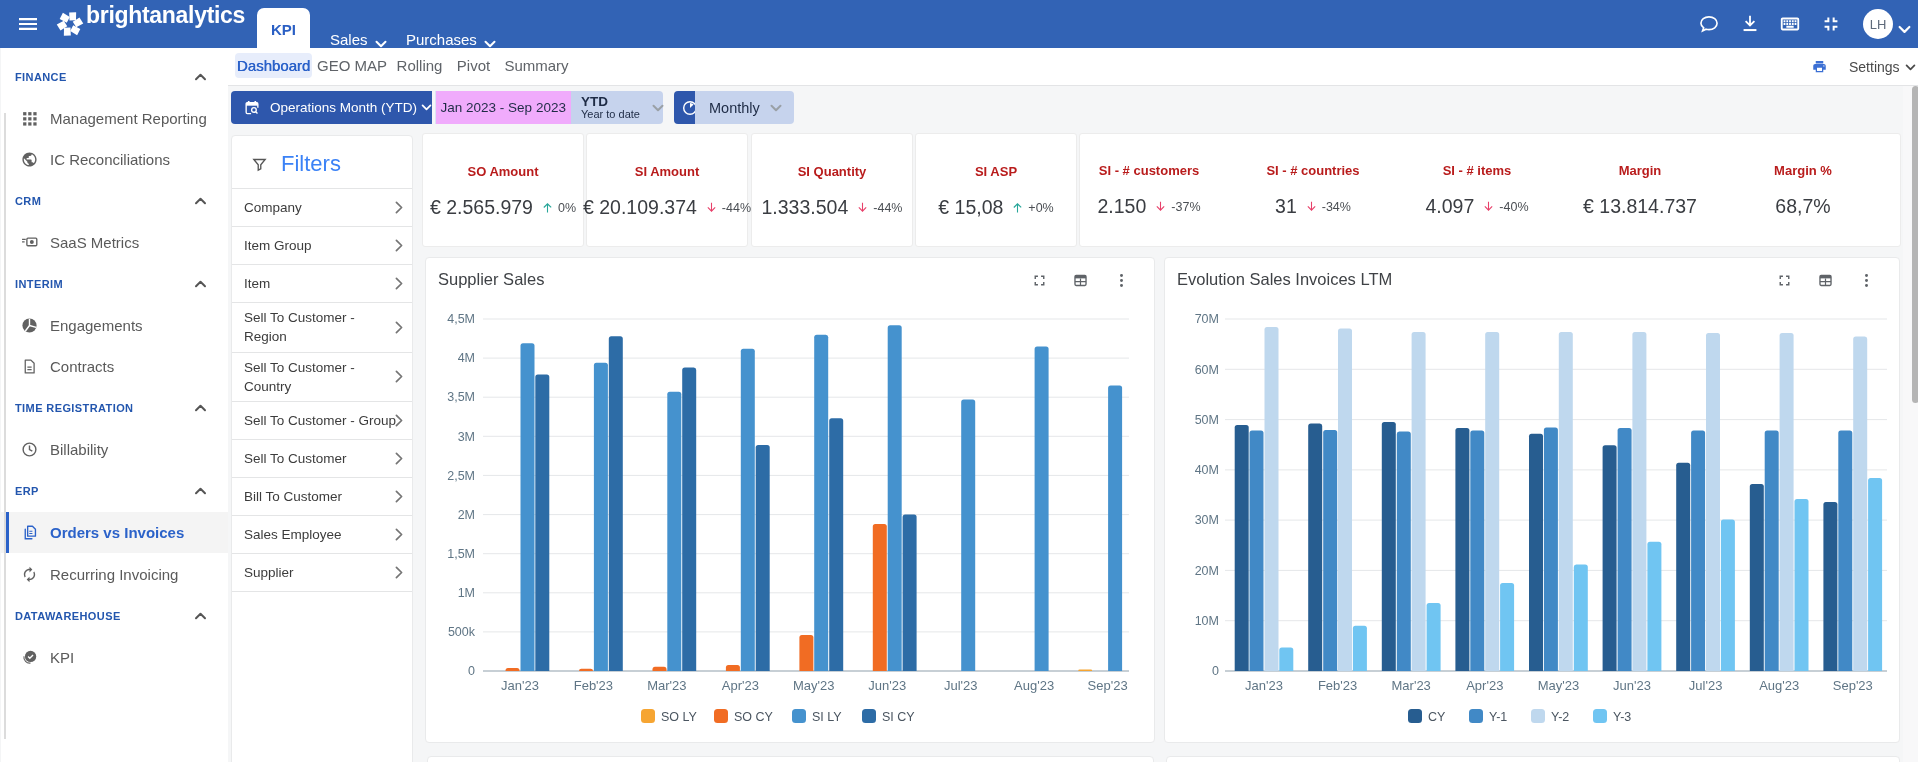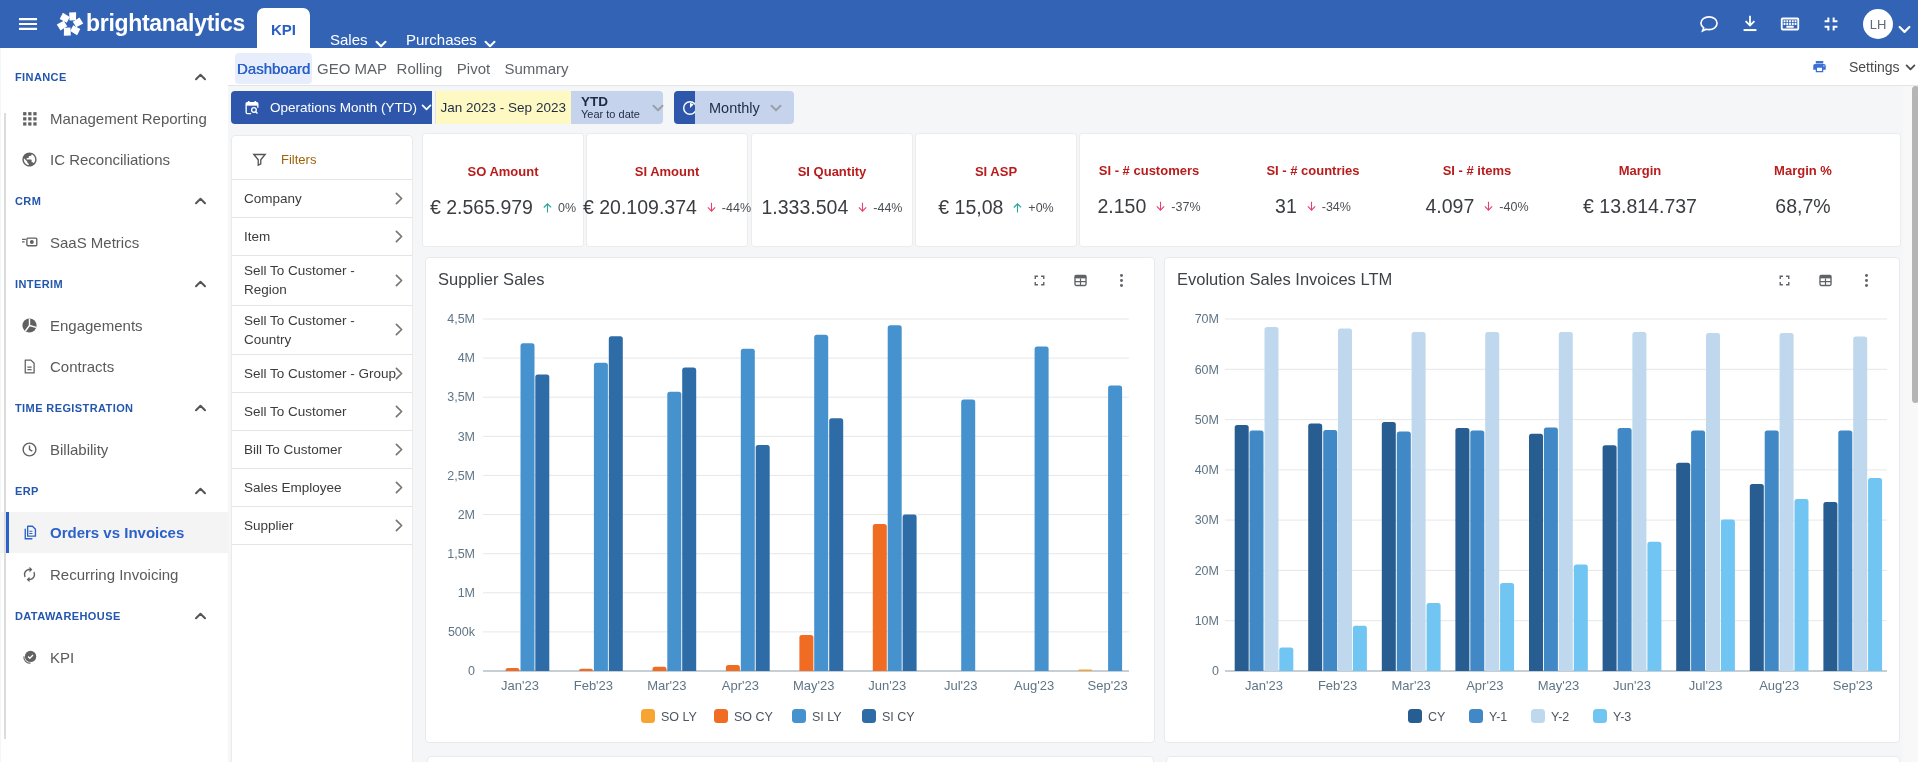--- a/index.html
+++ b/index.html
@@ -11,21 +11,21 @@
 .sect{position:absolute;left:0;width:228px;height:41px;display:flex;align-items:center}
 .sect span{margin-left:14px;font-size:11px;font-weight:bold;color:#2356AE;letter-spacing:.4px}
 .sect svg{position:absolute;right:22px}
 .sitem{position:absolute;left:0;width:228px;height:41px;display:flex;align-items:center;color:#5A5A5A;font-size:15px}
 .sitem svg{position:absolute;left:20px}
 .sitem span{margin-left:49px}
 .sitem.active{background:#F4F4F4;color:#2B62C9;font-weight:bold}
 .sitem.active::before{content:"";position:absolute;left:3.5px;top:0;width:4px;height:100%;background:#2B62C9}
 #main{position:absolute;left:228px;top:48px;width:1690px;height:714px;background:#F5F6F7}
 #tabsrow{position:absolute;left:0;top:0;width:1690px;height:38px;background:#fff;border-bottom:1px solid #E3E4E6}
-.tab{position:absolute;top:5px;height:31px;display:flex;align-items:center;justify-content:center;font-size:15px;color:#5F6368;white-space:nowrap}
+.tab{position:absolute;top:5px;height:25px;display:flex;align-items:center;justify-content:center;font-size:15px;color:#5F6368;white-space:nowrap}
 .tab.active{background:#E7EDFB;border-radius:4px;color:#2A61C9;font-size:15px;text-shadow:0.45px 0 0 #2A61C9}
 .toolseg{position:absolute;top:43px;height:33px;display:flex;align-items:center;white-space:nowrap}
 .card{position:absolute;background:#fff;border:1px solid #E9EAEB;border-radius:4px}
 .kcard{position:absolute;background:#fff;border:1px solid #ECECEC;border-radius:3px}
 .ktitle{position:absolute;width:100%;top:30px;text-align:center;font-size:13px;font-weight:bold;color:#b91c1c}
 .kval{position:absolute;width:100%;top:62px;display:flex;align-items:center;justify-content:center;font-size:19.5px;color:#3A3D42;white-space:nowrap}
 .kpct{font-size:12.5px;color:#4B4F54;margin-left:4px}
 .karr{margin-left:8px;display:flex}
 .ctitle{position:absolute;left:12px;top:12px;font-size:16.5px;color:#3F4246}
 .cicons{position:absolute;top:14px;display:flex;gap:24px}
@@ -50,21 +50,21 @@
           <g transform="rotate(198 12 12)">
             <path d="M10.7 9.3 8.3 2.9l5.6-2.1 2 6.6z" fill="#fff"></path>
           </g>
           <g transform="rotate(258 12 12)">
             <path d="M10.7 9.3 8.3 2.9l5.6-2.1 2 6.6z" fill="#fff"></path>
           </g>
           <g transform="rotate(318 12 12)">
             <path d="M10.7 9.3 8.3 2.9l5.6-2.1 2 6.6z" fill="#fff"></path>
           </g>
         </svg></div>
-      <div class="abs" style="left:86px;top:10px;color:#fff;font-size:23px;font-weight:bold;letter-spacing:-0.3px">brightanalytics</div>
+      <div class="abs" style="left:86px;top:2px;color:#fff;font-size:23px;font-weight:bold;letter-spacing:-0.3px">brightanalytics</div>
       <div class="hmenu" style="left:330px">Sales <svg width="12" height="8" viewBox="0 0 12 8">
           <path d="M1.5 1.7 6 6.2l4.5-4.5" fill="none" stroke="#fff" stroke-width="2" stroke-linecap="round" stroke-linejoin="round"></path>
         </svg></div>
       <div class="hmenu" style="left:406px">Purchases <svg width="12" height="8" viewBox="0 0 12 8">
           <path d="M1.5 1.7 6 6.2l4.5-4.5" fill="none" stroke="#fff" stroke-width="2" stroke-linecap="round" stroke-linejoin="round"></path>
         </svg></div>
       <div class="abs" style="left:1698px;top:13px"><svg width="22" height="22" viewBox="0 0 24 24" style="">
           <path fill="none" stroke="#fff" stroke-width="1.8" d="M12 4.2c4.9 0 8.8 3.1 8.8 7s-3.9 7-8.8 7c-1.1 0-2.2-.2-3.2-.5L5 19.6l1.2-3.4c-1.9-1.3-3-3.1-3-5 0-3.9 3.9-7 8.8-7z"></path>
         </svg></div>
       <div class="abs" style="left:1739px;top:13px"><svg width="22" height="22" viewBox="0 0 24 24" style="">
@@ -218,21 +218,21 @@
             <path stroke="#fff" stroke-width="1.8" d="M16.9 16.9l2.4 2.4"></path>
           </svg>
         </span>
         <span style="margin-left:9px">Operations Month (YTD)</span>
         <span style="margin-left:4px;display:flex">
           <svg width="11" height="7" viewBox="0 0 12 8">
             <path d="M1.5 1.7 6 6.2l4.5-4.5" fill="none" stroke="#fff" stroke-width="2" stroke-linecap="round" stroke-linejoin="round"></path>
           </svg>
         </span>
       </div>
-      <div class="toolseg" style="left:206.5px;width:136.5px;background:#fef9c3;color:#1E2B45;font-size:13.5px;justify-content:center;border-left:1px solid #DCE4F4">Jan 2023 - Sep 2023</div>
+      <div class="toolseg" style="left:206.5px;width:136.5px;background:#f0abfc;color:#1E2B45;font-size:13.5px;justify-content:center;border-left:1px solid #DCE4F4">Jan 2023 - Sep 2023</div>
       <div class="toolseg" style="left:343px;width:91.5px;background:#C6D3ED;border-radius:0 4px 4px 0;color:#1E2B45">
         <div style="margin-left:10px;line-height:13px">
           <div style="font-size:13.5px;font-weight:bold">YTD</div>
           <div style="font-size:11px">Year to date</div>
         </div>
         <span style="margin-left:12px;display:flex">
           <svg width="12" height="8" viewBox="0 0 12 8">
             <path d="M1.5 1.7 6 6.2l4.5-4.5" fill="none" stroke="#9AA0A6" stroke-width="2" stroke-linecap="round" stroke-linejoin="round"></path>
           </svg>
         </span>
@@ -251,24 +251,27 @@
           </svg>
         </span>
       </div>
       <div class="card" style="left:3px;top:87px;width:182px;height:628px;border-radius:4px 4px 0 0">
         <div style="display:flex;align-items:center;margin:15px 0 11px 19px">
           <span style="display:flex">
             <svg width="17" height="17" viewBox="0 0 24 24" style="">
               <path fill="none" stroke="#555" stroke-width="1.9" d="M4 5h16l-6.2 7.4V18l-3.6 2v-7.6z"></path>
             </svg>
           </span>
-          <span style="margin-left:13px;font-size:13px;color:#a16207">Filters</span>
+          <span style="margin-left:13px;font-size:22px;color:#3b82f6">Filters</span>
         </div>
         <div style="border-top:1px solid #E4E5E6">
           <div class="frow" style="height:38px">Company<svg width="8" height="13" viewBox="0 0 8 13">
+              <path d="M1.4 1.3 6.6 6.5 1.4 11.7" fill="none" stroke="#757575" stroke-width="1.7" stroke-linecap="round" stroke-linejoin="round"></path>
+            </svg></div>
+          <div class="frow" style="height:38px">Item Group<svg width="8" height="13" viewBox="0 0 8 13">
               <path d="M1.4 1.3 6.6 6.5 1.4 11.7" fill="none" stroke="#757575" stroke-width="1.7" stroke-linecap="round" stroke-linejoin="round"></path>
             </svg></div>
           <div class="frow" style="height:38px">Item<svg width="8" height="13" viewBox="0 0 8 13">
               <path d="M1.4 1.3 6.6 6.5 1.4 11.7" fill="none" stroke="#757575" stroke-width="1.7" stroke-linecap="round" stroke-linejoin="round"></path>
             </svg></div>
           <div class="frow" style="height:49.5px">Sell To Customer - Region<svg width="8" height="13" viewBox="0 0 8 13">
               <path d="M1.4 1.3 6.6 6.5 1.4 11.7" fill="none" stroke="#757575" stroke-width="1.7" stroke-linecap="round" stroke-linejoin="round"></path>
             </svg></div>
           <div class="frow" style="height:49.5px">Sell To Customer - Country<svg width="8" height="13" viewBox="0 0 8 13">
               <path d="M1.4 1.3 6.6 6.5 1.4 11.7" fill="none" stroke="#757575" stroke-width="1.7" stroke-linecap="round" stroke-linejoin="round"></path>

